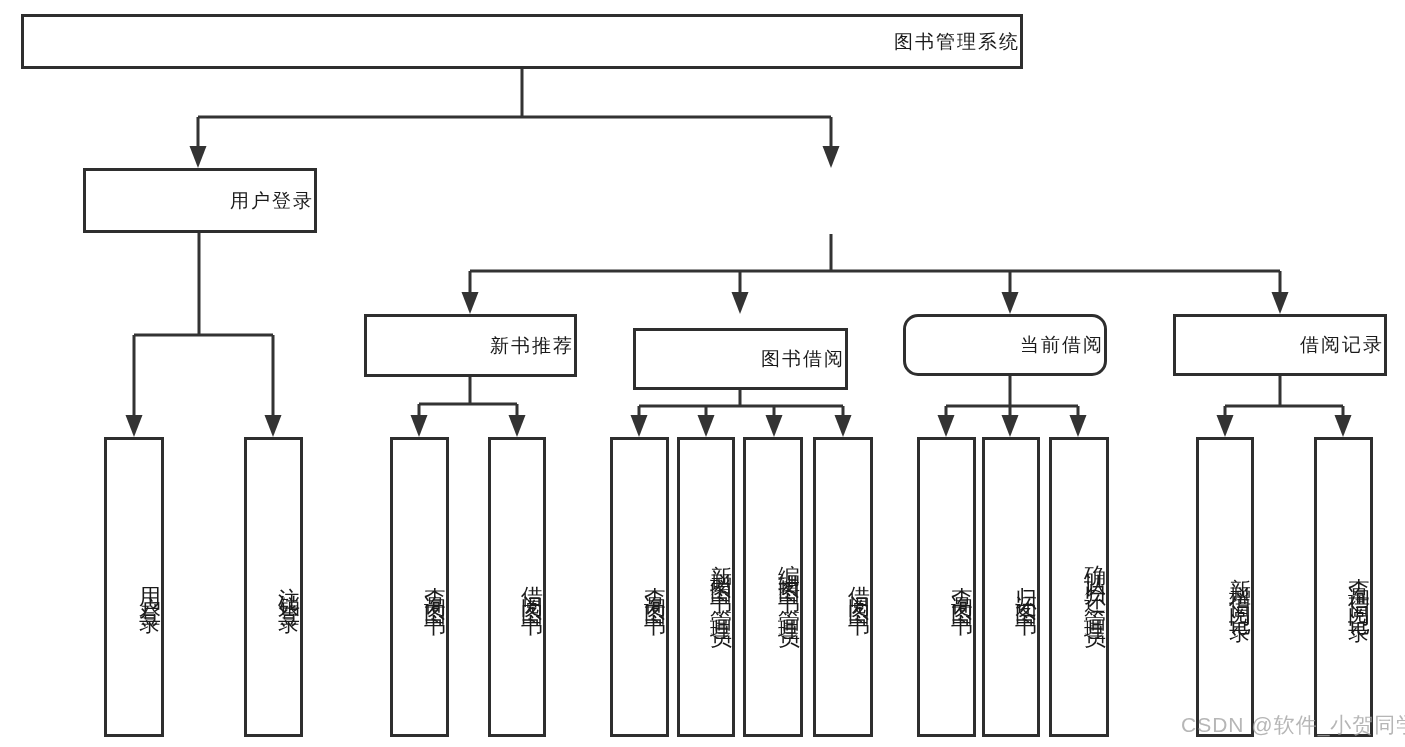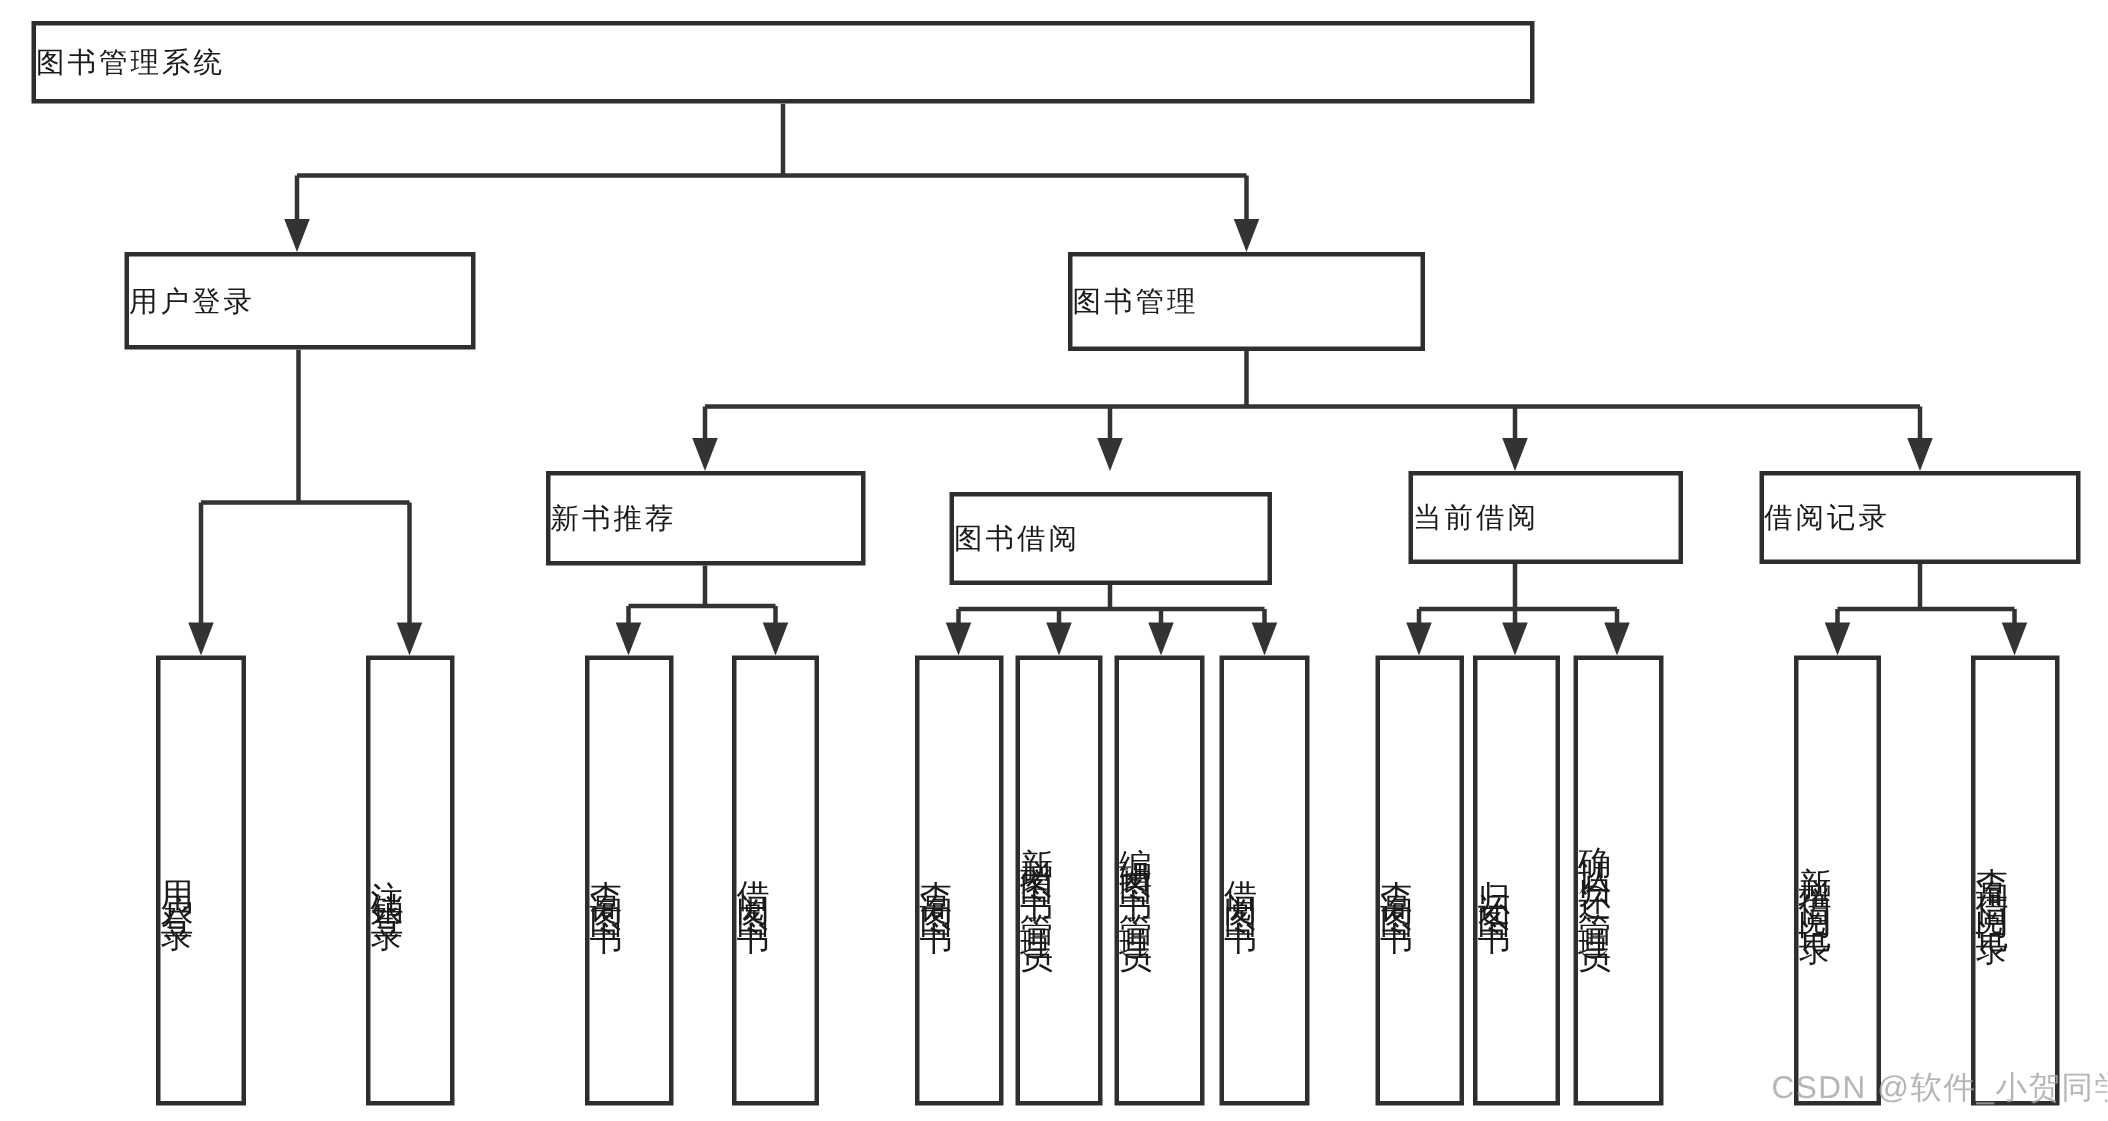--- a/index.html
+++ b/index.html
@@ -16,21 +16,21 @@
     left: 0; top: 0;
     width: 1405px; height: 747px;
   }
   .box {
     position: absolute;
     box-sizing: border-box;
     border: 3px solid #2e2e2e;
     background: #ffffff;
     display: flex;
     align-items: center;
-    justify-content: flex-start;
+    justify-content: flex-end;
     color: #1a1a1a;
   }
   .hbox {
     font-size: 19px;
     letter-spacing: 2px;
     white-space: nowrap;
   }
   .leaf {
     font-size: 22px;
   }
@@ -96,31 +96,28 @@
     </g>
   </svg>
 
   <div class="box hbox" style="left:21px; top:14px; width:1002px; height:55px;">
     <span>图书管理系统</span>
   </div>
 
   <div class="box hbox" style="left:83px; top:168px; width:234px; height:65px;">
     <span>用户登录</span>
   </div>
-  <div class="box hbox" style="left:712px; top:168px; width:238px; height:66px;">
-    <span>图书管理</span>
-  </div>
 
   <div class="box hbox" style="left:364px; top:314px; width:213px; height:63px;">
     <span>新书推荐</span>
   </div>
   <div class="box hbox" style="left:633px; top:328px; width:215px; height:62px;">
     <span>图书借阅</span>
   </div>
-  <div class="box hbox" style="left:939px; top:314px; width:183px; height:62px;">
+  <div class="box hbox" style="left:903px; top:314px; width:204px; height:62px;border-radius:15px;">
     <span>当前借阅</span>
   </div>
   <div class="box hbox" style="left:1173px; top:314px; width:214px; height:62px;">
     <span>借阅记录</span>
   </div>
 
   <div class="box leaf" style="left:104px; top:437px; width:60px; height:300px;">
     <span class="vtext">用户登录</span>
   </div>
   <div class="box leaf" style="left:244px; top:437px; width:59px; height:300px;">

